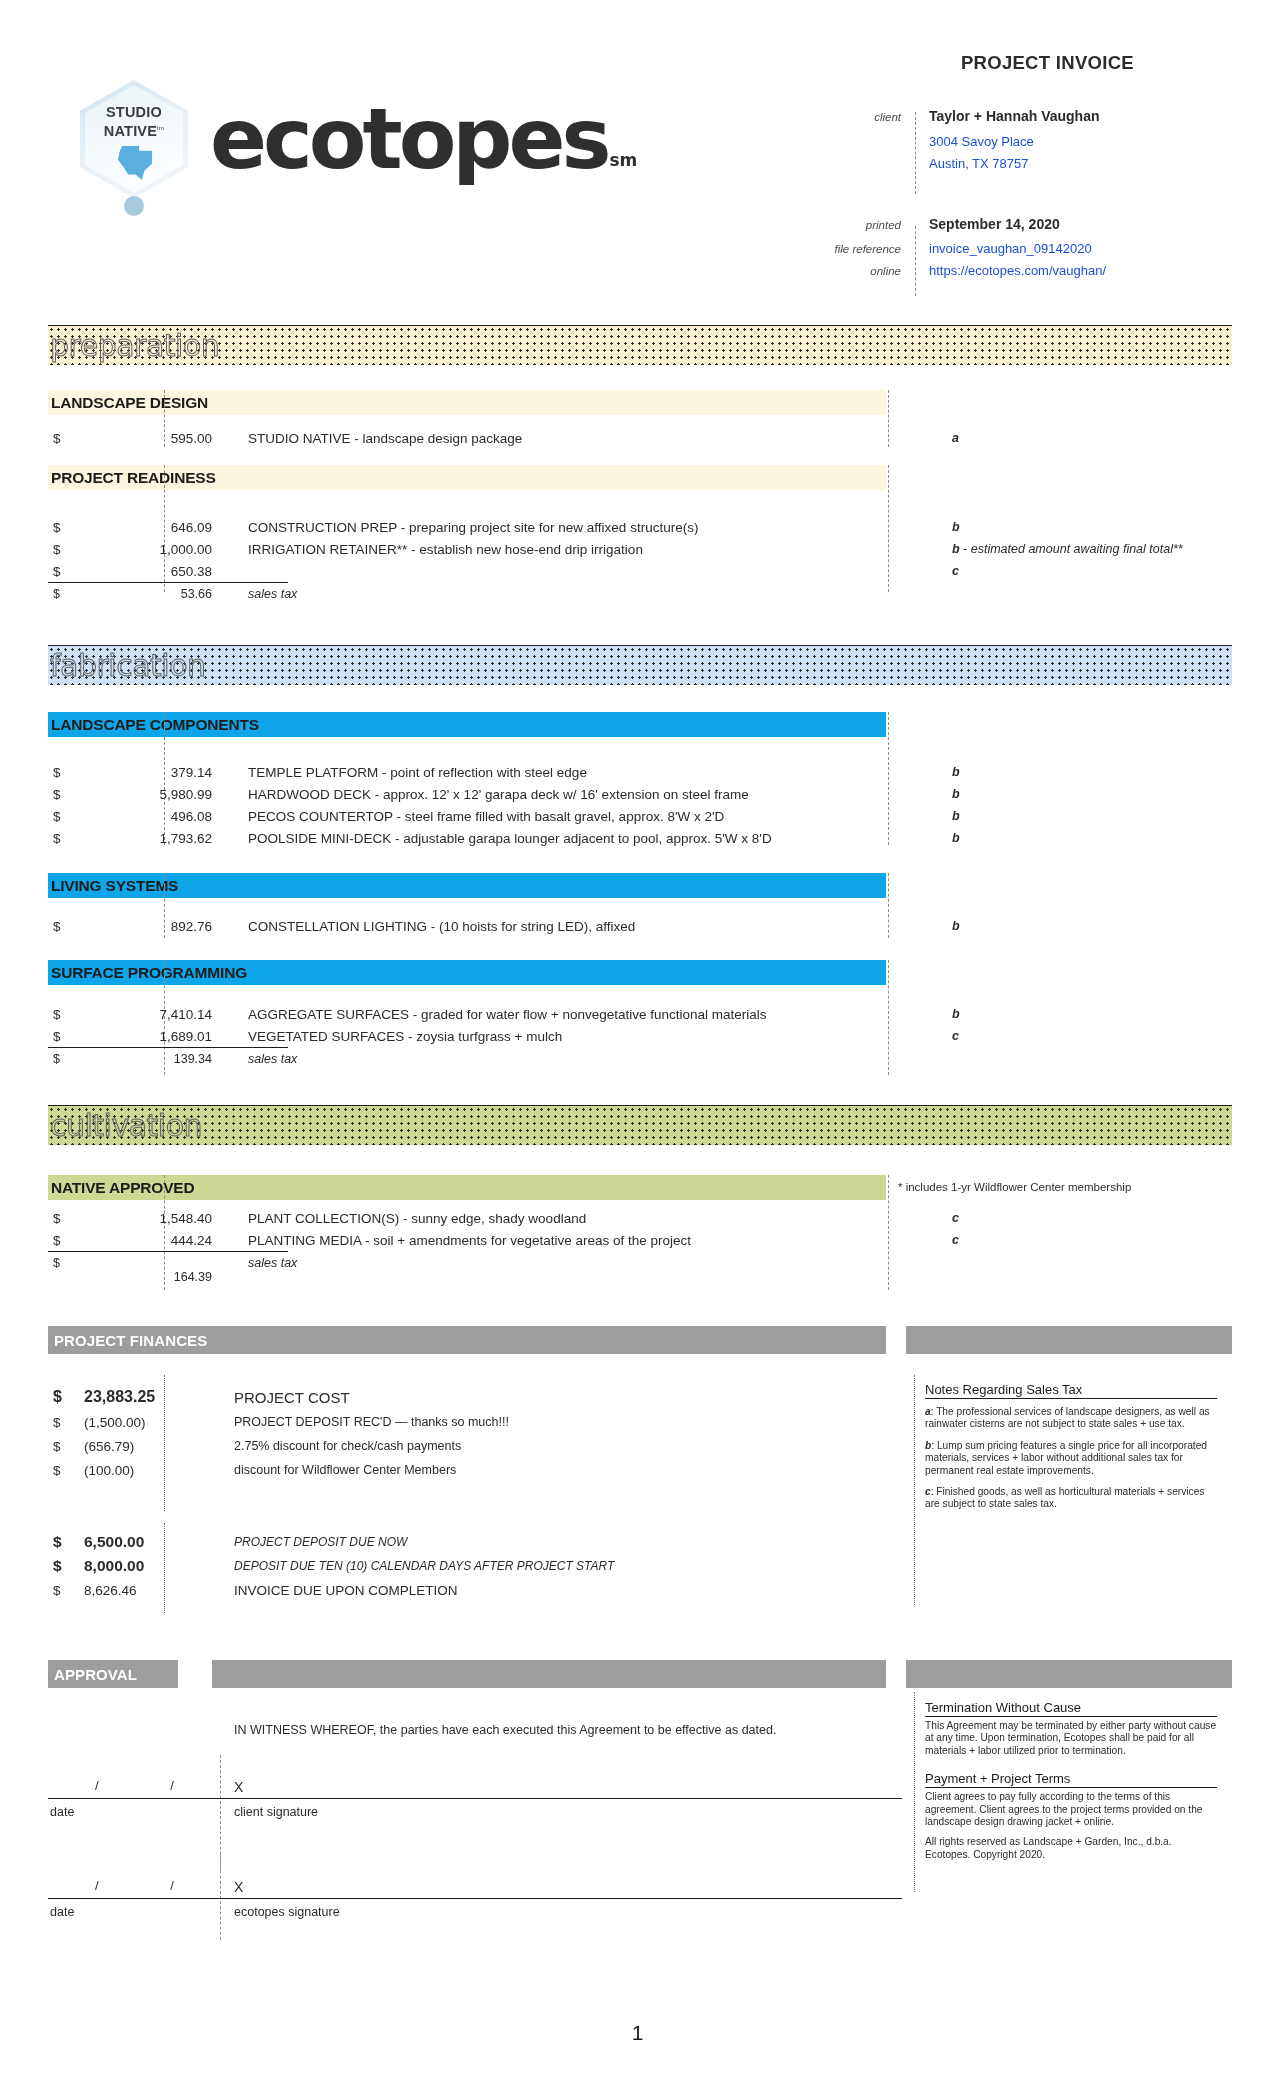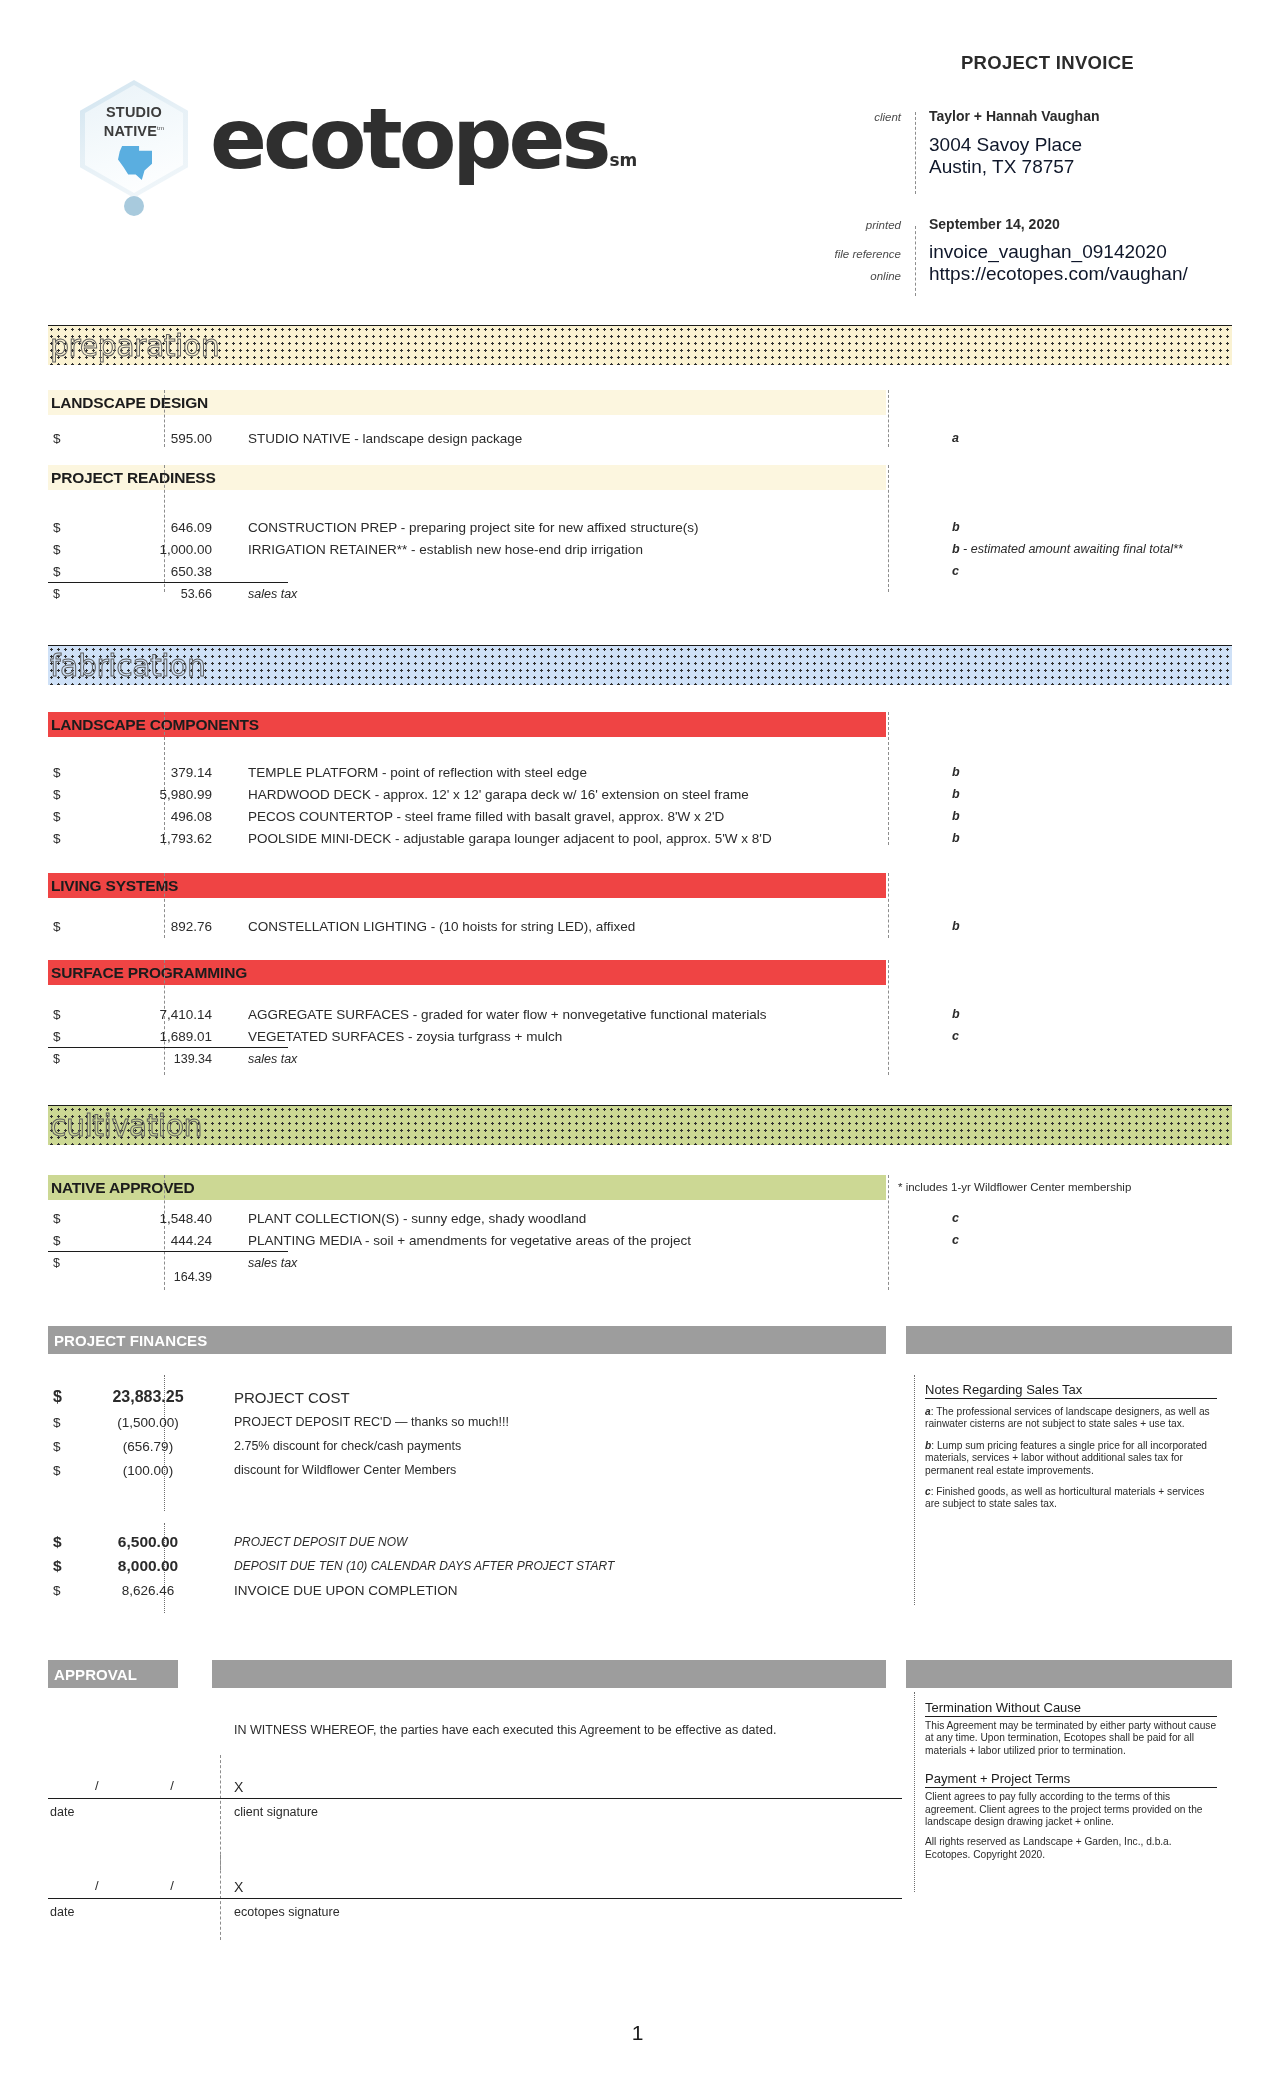--- a/index.html
+++ b/index.html
@@ -53,21 +53,21 @@
     position: absolute; right: 141px; top: 52px;
     font-size: 18.5px; font-weight: 700; letter-spacing: 0.3px; color: #2b2b2b;
   }
 
   .meta { position: absolute; left: 805px; top: 108px; width: 470px; }
   .meta-row { display: flex; align-items: baseline; height: 22px; }
   .meta-label {
     width: 110px; text-align: right; padding-right: 14px;
     font-size: 11.5px; font-style: italic; color: #4a4a4a;
   }
-  .meta-value { font-size: 19px; color: #0f172a; padding-left: 14px; }
+  .meta-value { font-size: 13px; color: #1d4ed8; padding-left: 14px; }
   .meta-value.strong { font-weight: 700; font-size: 14px; color: #2b2b2b; }
   .meta-vline {
     position: absolute; left: 110px; width: 0;
     border-left: 1.5px dashed #8d8d8d;
   }
 
   
   .band {
     position: absolute; left: 48px; width: 1184px; height: 40px;
     border-top: 1.6px solid #1c1c1c;
@@ -99,21 +99,21 @@
 
   
   .subhead {
     position: absolute; left: 48px; width: 838px; height: 25px;
     display: flex; align-items: center;
   }
   .subhead-label {
     font-size: 15.5px; font-weight: 700; letter-spacing: -0.2px; color: #1c1c1c; padding-left: 3px;
   }
   .subhead.yellow { background: #fcf6df; }
-  .subhead.blue   { background: #ef4444; }
+  .subhead.blue   { background: #0ea5e9; }
   .subhead.green  { background: #ccd894; }
 
   .subnote {
     position: absolute; font-size: 11.5px; color: #2e2e2e;
   }
 
   
   .row {
     position: absolute; left: 48px; width: 1184px; height: 22px;
     display: flex; align-items: center; font-size: 13.5px; color: #2b2b2b;
@@ -160,21 +160,21 @@
     font-size: 15px; font-weight: 700; color: #ffffff; padding-left: 6px; letter-spacing: 0.1px;
   }
   .greybar-seg { position: absolute; height: 28px; background: #9d9d9d; }
 
   
   .frow {
     position: absolute; left: 48px; width: 900px; height: 24px;
     display: flex; align-items: center; font-size: 13.5px; color: #2b2b2b;
   }
   .frow .cur { width: 36px; padding-left: 5px; }
-  .frow .amt { width: 128px; text-align: center; }
+  .frow .amt { width: 128px; text-align: left; }
   .frow .desc { padding-left: 22px; }
   .frow.big { font-size: 16px; font-weight: 700; }
   .frow.big .desc { font-size: 15px; font-weight: 400; }
   .frow.small .desc { font-size: 12.5px; }
   .frow.bold-amt .cur, .frow.bold-amt .amt { font-weight: 700; font-size: 15.5px; }
   .frow.bold-amt .desc { font-size: 12px; font-style: italic; }
 
   
   .notes { position: absolute; width: 292px; }
   .notes-title {

